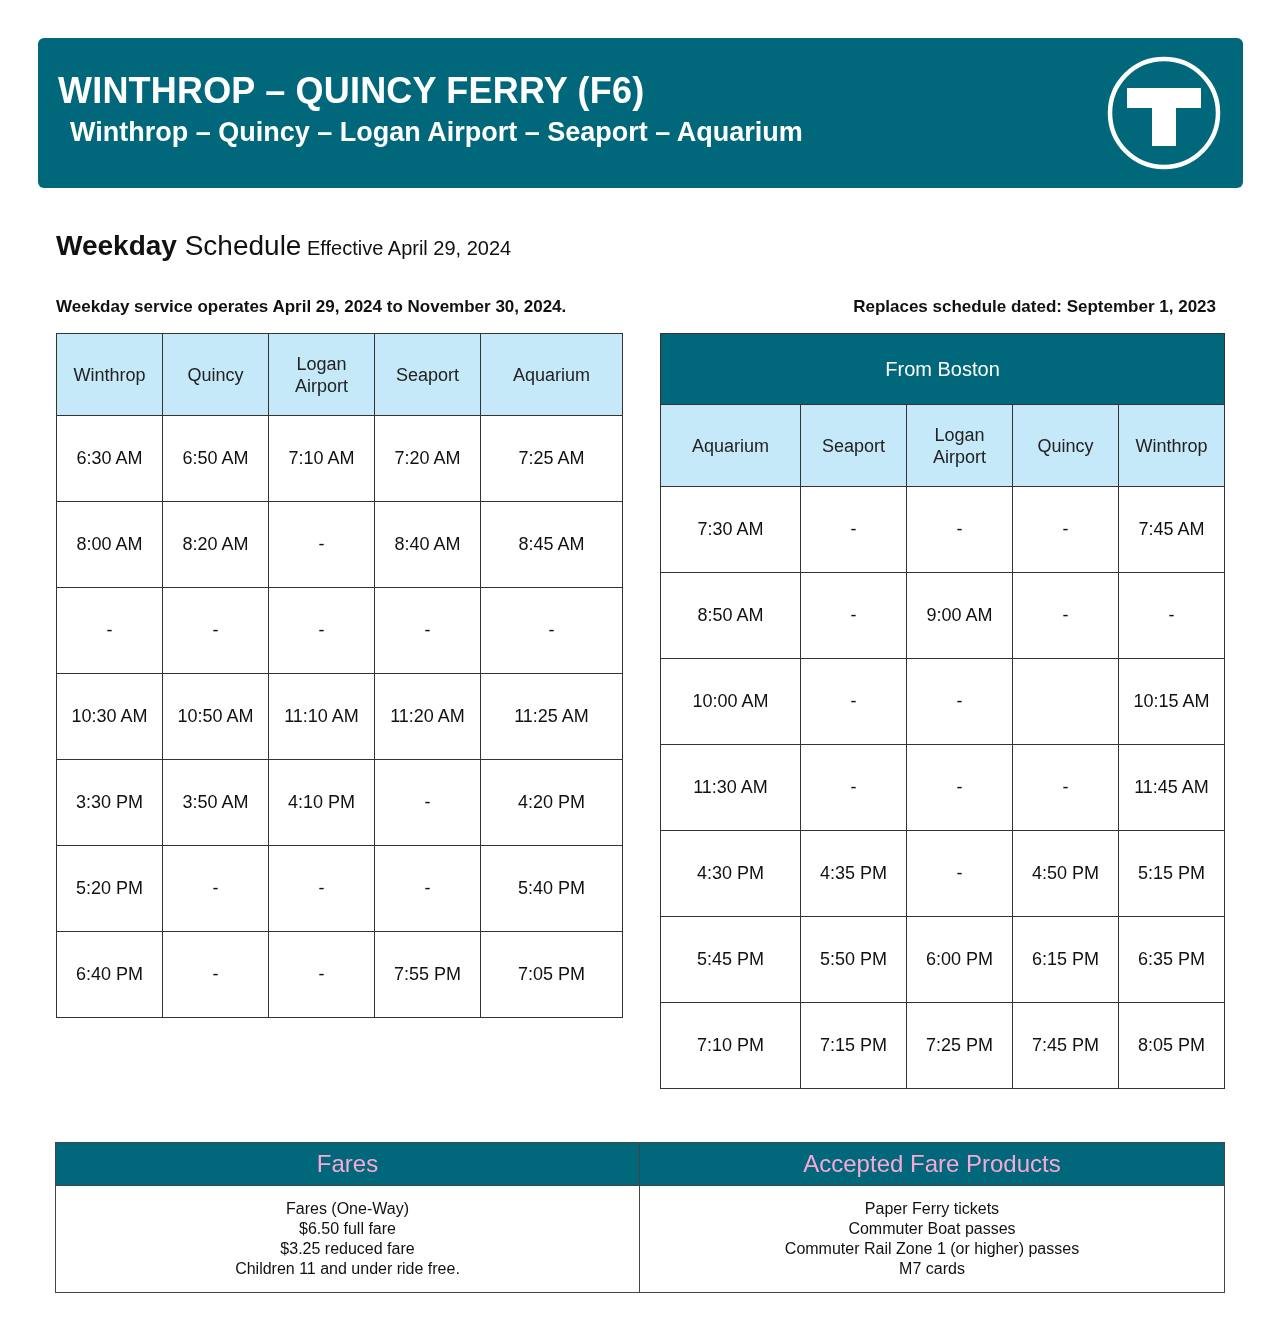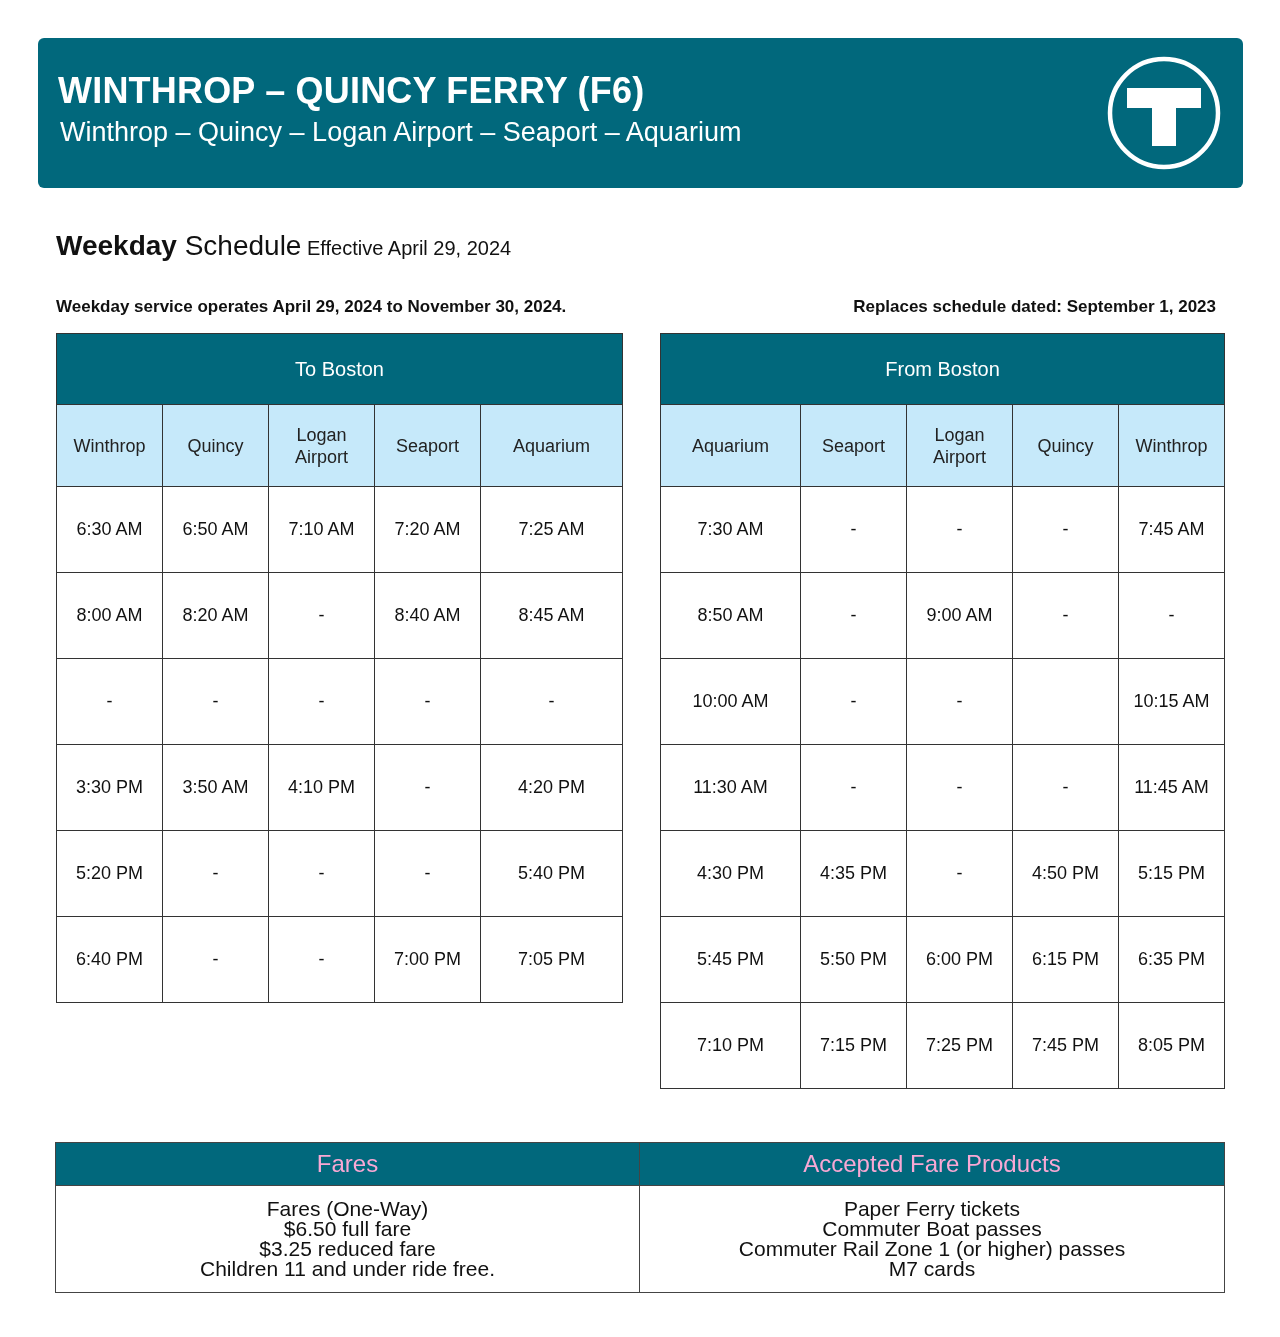--- a/index.html
+++ b/index.html
@@ -1,20 +1,20 @@
 <!DOCTYPE html>
 <html><head>
 <meta charset="utf-8">
 <style>
   html, body { margin: 0; padding: 0; background: #ffffff; }
   body { width: 1280px; height: 1337px; position: relative; font-family: "Liberation Sans", sans-serif; color: #111; overflow: hidden; }
 
   .banner { position: absolute; left: 38px; top: 38px; width: 1205px; height: 150px; background: #01687c; border-radius: 6px; }
   .banner-title { position: absolute; left: 20px; top: 32px; color: #fff; font-weight: bold; font-size: 36px; letter-spacing: 0.2px; white-space: nowrap; }
-  .banner-subtitle { position: absolute; left: 22px; top: 79px; color: #fff; font-size: 27px; white-space: nowrap; }
+  .banner-subtitle { position: absolute; left: 32px; top: 79px; color: #fff; font-size: 27px; white-space: nowrap; font-weight: bold; }
   .t-logo { position: absolute; right: 22px; top: 18px; width: 114px; height: 114px; }
 
   .heading { position: absolute; left: 56px; top: 230px; white-space: nowrap; }
   .heading .w { font-weight: bold; font-size: 28px; }
   .heading .s { font-size: 28px; }
   .heading .e { font-size: 20px; }
 
   .svc-note { position: absolute; left: 56px; top: 297px; font-size: 17px; white-space: nowrap; font-weight: bold; }
   .replaces { position: absolute; right: 64px; top: 297px; font-size: 17px; white-space: nowrap; font-weight: bold; }
 
@@ -23,21 +23,21 @@
   table.sched th.dir { background: #01687c; color: #fff; height: 70px; font-size: 20px; }
   table.sched th.col { background: #c6e9fa; color: #222; height: 81px; font-size: 18px; line-height: 22px; }
   table.sched td { height: 85px; font-size: 18px; color: #111; background: #fff; }
 
   #to-boston { left: 56px; top: 333px; width: 566px; }
   #from-boston { left: 660px; top: 333px; width: 564px; }
 
   table.fares { position: absolute; left: 55px; top: 1142px; width: 1169px; border-collapse: collapse; table-layout: fixed; }
   table.fares th, table.fares td { border: 1.5px solid #444; text-align: center; font-weight: normal; }
   table.fares th { background: #01687c; color: #f9a8d4; height: 40px; font-size: 24px; }
-  table.fares td { height: 103px; font-size: 21px; line-height: 20px; vertical-align: middle; padding-bottom: 2px; }
+  table.fares td { height: 103px; font-size: 16px; line-height: 20px; vertical-align: middle; padding-bottom: 2px; }
   table.fares td div { white-space: nowrap; }
 </style>
 </head>
 <body>
 
 <div class="banner">
   <div class="banner-title">WINTHROP – QUINCY FERRY (F6)</div>
   <div class="banner-subtitle">Winthrop – Quincy – Logan Airport – Seaport – Aquarium</div>
   <svg class="t-logo" viewBox="0 0 114 114">
     <circle cx="57" cy="57" r="54" fill="none" stroke="#fff" stroke-width="4.5"></circle>
@@ -56,23 +56,20 @@
 <table class="sched" id="to-boston">
   <colgroup>
       <col style="width:106px">
       <col style="width:106px">
       <col style="width:106px">
       <col style="width:106px">
       <col style="width:142px">
     </colgroup>
   <thead>
     <tr>
-        <th class="dir" colspan="5">To Boston</th>
-      </tr>
-    <tr>
       <th class="col">Winthrop</th>
       <th class="col">Quincy</th>
       <th class="col"><span style="display:inline-block;width:60px;">Logan Airport</span></th>
       <th class="col">Seaport</th>
       <th class="col">Aquarium</th>
     </tr>
   </thead>
   <tbody>
     <tr>
         <td>6:30 AM</td>
@@ -89,38 +86,45 @@
         <td>8:45 AM</td>
       </tr>
     <tr>
         <td>-</td>
         <td>-</td>
         <td>-</td>
         <td>-</td>
         <td>-</td>
       </tr>
     <tr>
+        <td>10:30 AM</td>
+        <td>10:50 AM</td>
+        <td>11:10 AM</td>
+        <td>11:20 AM</td>
+        <td>11:25 AM</td>
+      </tr>
+    <tr>
         <td>3:30 PM</td>
         <td>3:50 AM</td>
         <td>4:10 PM</td>
         <td>-</td>
         <td>4:20 PM</td>
       </tr>
     <tr>
         <td>5:20 PM</td>
         <td>-</td>
         <td>-</td>
         <td>-</td>
         <td>5:40 PM</td>
       </tr>
     <tr>
         <td>6:40 PM</td>
         <td>-</td>
         <td>-</td>
-        <td>7:00 PM</td>
+        <td>7:55 PM</td>
         <td>7:05 PM</td>
       </tr>
   </tbody>
 </table>
 
 <table class="sched" id="from-boston">
   <colgroup>
       <col style="width:140px">
       <col style="width:106px">
       <col style="width:106px">

